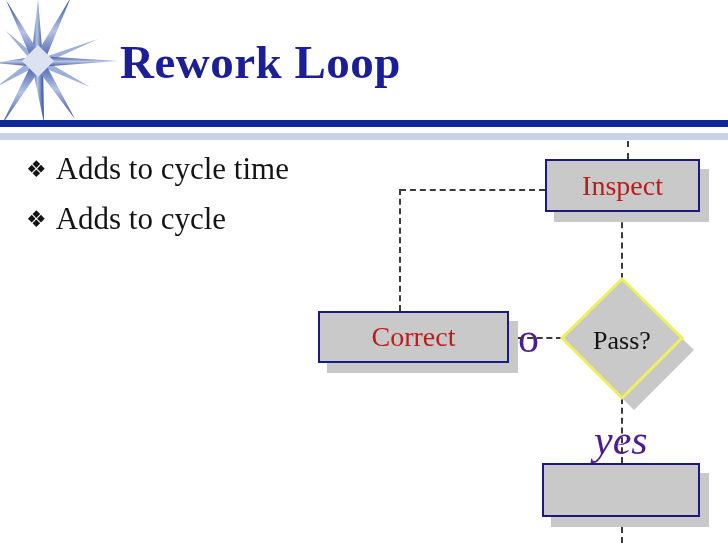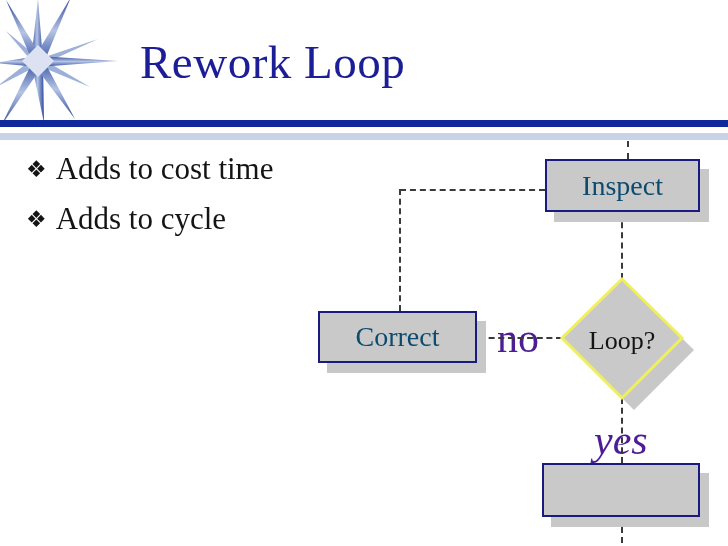--- a/index.html
+++ b/index.html
@@ -8,46 +8,46 @@
     position:relative;
     width:728px; height:546px;
     background:#ffffff;
     overflow:hidden;
     font-family:"Liberation Serif","DejaVu Serif",serif;
   }
   
   .logo { position:absolute; left:-6px; top:-5px; width:132px; height:138px; }
   .slide-title {
     position:absolute; left:120px; top:38px;
-    font-size:47px; font-weight:normal; line-height:1.05;
-    color:#1b1e96; letter-spacing:0.5px; white-space:nowrap;margin-left:20px;
+    font-size:47px; font-weight:bold; line-height:1.05;
+    color:#1b1e96; letter-spacing:0.5px; white-space:nowrap;
   }
   .bar { position:absolute; left:0; width:728px; }
   .bar-navy  { top:120px; height:7px; background:#10289c; }
   .bar-light { top:133px; height:7px; background:#c9d3e8; }
   
   .bullets { position:absolute; left:26px; top:150px; list-style:none; }
   .bullets li {
     display:flex; align-items:baseline;
     font-size:31px; color:#141414; margin-bottom:13px; line-height:1.2;
   }
   .bullet-glyph {
     font-family:"DejaVu Sans",sans-serif;
     font-size:23px; margin-right:9px; position:relative; top:-2px; color:#141414;
   }
   
   .node {
     position:absolute; z-index:3;
     background:#c9c9c9; border:2px solid #1a1a80;
     box-shadow:9px 10px 0 0 #c8c8c8;
     display:flex; align-items:center; justify-content:center;
-    font-size:28px; color:#0c4a6e;
+    font-size:28px; color:#b91c1c;
   }
   .node-inspect { left:545px; top:159px; width:155px; height:53px; }
-  .node-correct { left:318px; top:311px; width:159px; height:52px;font-family:Liberation Serif, serif; }
+  .node-correct { left:318px; top:311px; width:191px; height:52px;font-family:Liberation Serif, serif; }
   .node-end     { left:542px; top:463px; width:158px; height:54px; }
   .diamond-svg  { position:absolute; left:550px; top:267px; width:156px; height:156px; z-index:3; }
   .decision-label {
     position:absolute; left:622px; top:341px; z-index:4;
     transform:translate(-50%,-50%);
     font-size:26px; color:#141414; white-space:nowrap;
   }
   .dash-v { position:absolute; width:0; border-left:2px dashed #3a3a3a; z-index:2; }
   .dash-h { position:absolute; height:0; border-top:2px dashed #3a3a3a; z-index:2; }
   .c-top-inspect     { left:627px; top:141px; height:18px; }
@@ -100,21 +100,21 @@
     <polygon points="44,50 52,58 60,66 52,74 44,82 36,74 28,66 36,58" fill="#dce2f2"></polygon>
   </svg>
 
   <h1 class="slide-title">Rework Loop</h1>
   <div class="bar bar-navy"></div>
   <div class="bar bar-light"></div>
 
   <ul class="bullets">
     <li>
       <span class="bullet-glyph">❖</span>
-      <span>Adds to cost time</span>
+      <span>Adds to cycle time</span>
     </li>
     <li>
       <span class="bullet-glyph">❖</span>
       <span>Adds to cycle</span>
     </li>
   </ul>
 
   <div class="dash-v c-top-inspect"></div>
   <div class="dash-h c-inspect-left"></div>
   <div class="dash-v c-correct-up"></div>
@@ -131,19 +131,19 @@
   </div>
 
   <div class="node node-correct">
     <span>Correct</span>
   </div>
 
   <svg class="diamond-svg" viewBox="0 0 156 156">
     <polygon points="84,24 144,83 84,143 24,83" fill="#c8c8c8"></polygon>
     <polygon points="72,12 132,71 72,131 12,71" fill="#c9c9c9" stroke="#f0ef5e" stroke-width="3"></polygon>
   </svg>
-  <span class="decision-label">Loop?</span>
+  <span class="decision-label">Pass?</span>
 
   <div class="node node-end">
     <span></span>
   </div>
 
 </div>
 
 </body></html>

